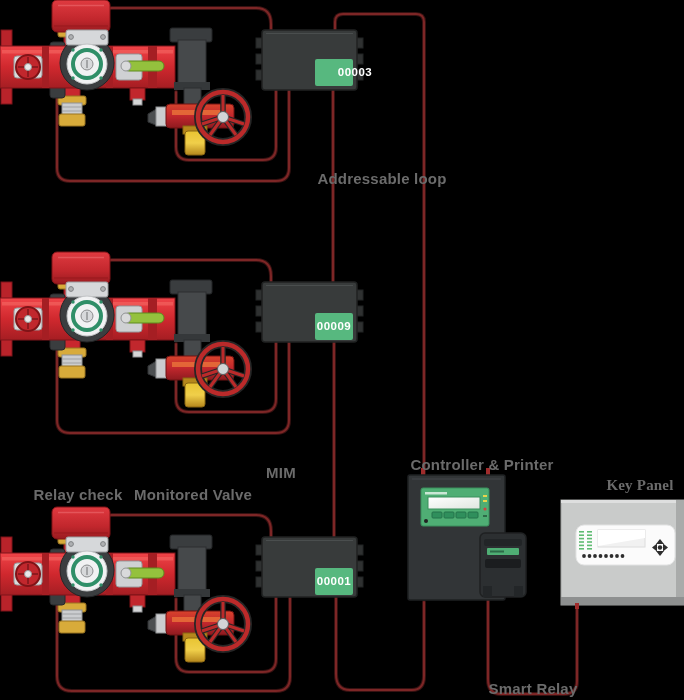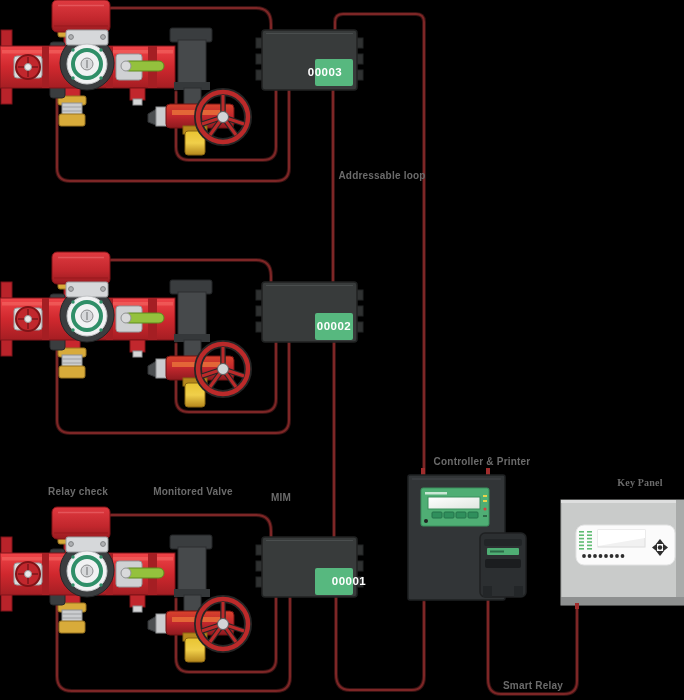--- a/index.html
+++ b/index.html
@@ -1,19 +1,19 @@
 <!DOCTYPE html>
 <html><head>
 <meta charset="utf-8">
 <style>
   html,body{margin:0;padding:0;background:#000;}
   #stage{position:relative;width:684px;height:700px;background:#000;overflow:hidden;
          font-family:"Liberation Sans",sans-serif;}
   #stage svg{position:absolute;left:0;top:0;}
-  .lbl{position:absolute;transform:translateX(-50%);color:#6b6b6b;font-size:10px;
+  .lbl{position:absolute;transform:translateX(-50%);color:#6b6b6b;font-size:15px;
        font-weight:bold;white-space:nowrap;letter-spacing:.2px;}
   .tagtxt{position:absolute;width:38px;height:27px;line-height:27px;text-align:center;
           color:#fff;font-size:11.5px;font-weight:bold;letter-spacing:.5px;}
 </style>
 </head>
 <body>
 
 <div id="stage">
 
 <svg width="684" height="700" viewBox="0 0 684 700">
@@ -254,25 +254,25 @@
       <polygon points="660,539 656,544 664,544"></polygon>
       <polygon points="660,556 656,551 664,551"></polygon>
       <polygon points="652,547.5 657,543.5 657,551.5"></polygon>
       <polygon points="668,547.5 663,543.5 663,551.5"></polygon>
       <circle cx="660" cy="547.5" r="2.2"></circle>
     </g>
     <rect x="575" y="603" width="4" height="6" fill="#a02c2c"></rect>
   </g>
 </svg>
 
-<div class="tagtxt" style="left:306px;top:59px;">00003</div>
-<div class="tagtxt" style="left:315px;top:313px;">00002</div>
-<div class="tagtxt" style="left:315px;top:568px;margin-left:15px;">00001</div>
+<div class="tagtxt" style="left:315px;top:59px;padding-left:21px;">00003</div>
+<div class="tagtxt" style="left:315px;top:313px;">00009</div>
+<div class="tagtxt" style="left:315px;top:568px;">00001</div>
 
 <div class="lbl" style="left:78px;top:486px;">Relay check</div>
 <div class="lbl" style="left:193px;top:486px;">Monitored Valve</div>
-<div class="lbl" style="left:281px;top:492px;">MIM</div>
+<div class="lbl" style="left:281px;top:464px;">MIM</div>
 <div class="lbl" style="left:382px;top:170px;">Addressable loop</div>
 <div class="lbl" style="left:482px;top:456px;">Controller &amp; Printer</div>
 <div class="lbl" style="left:640px;top:477px;font-family:Liberation Serif, serif;">Key Panel</div>
 <div class="lbl" style="left:533px;top:680px;">Smart Relay</div>
 
 </div>
 
 </body></html>

